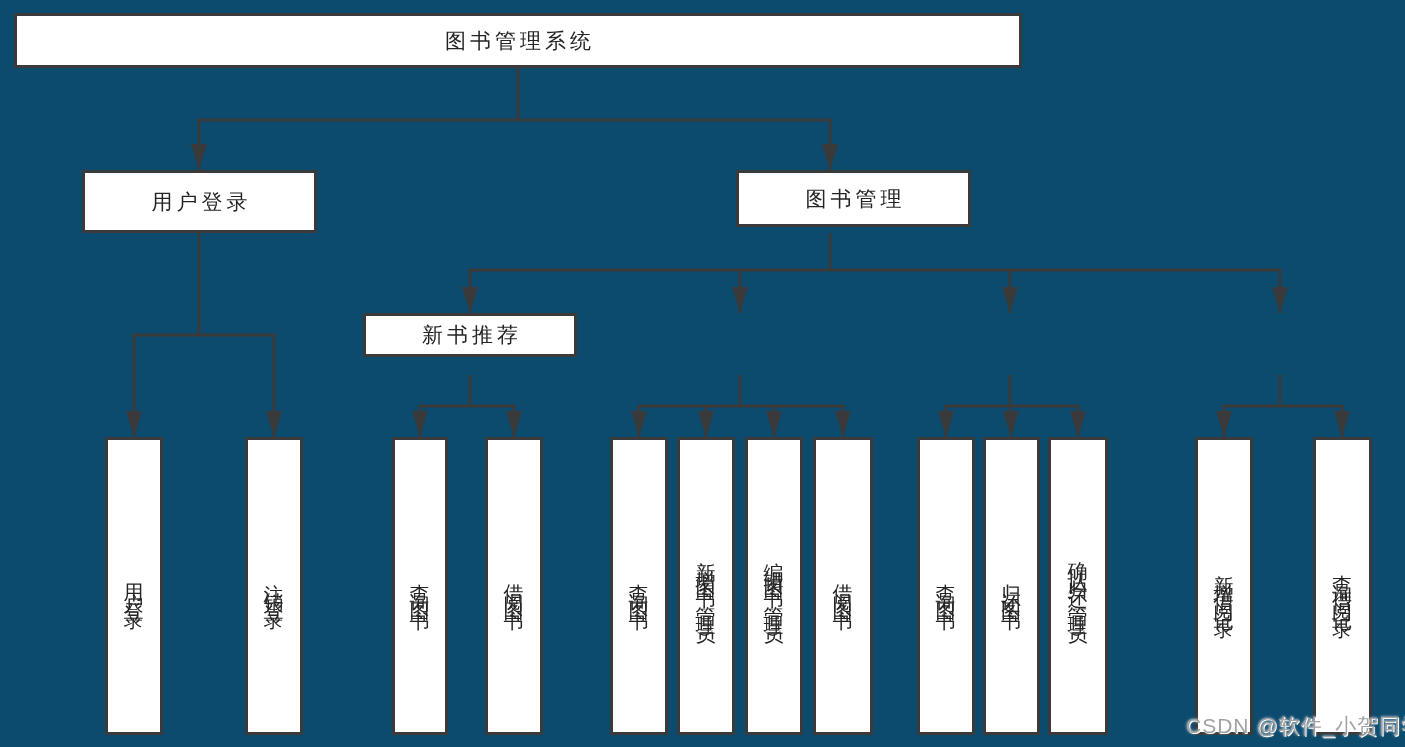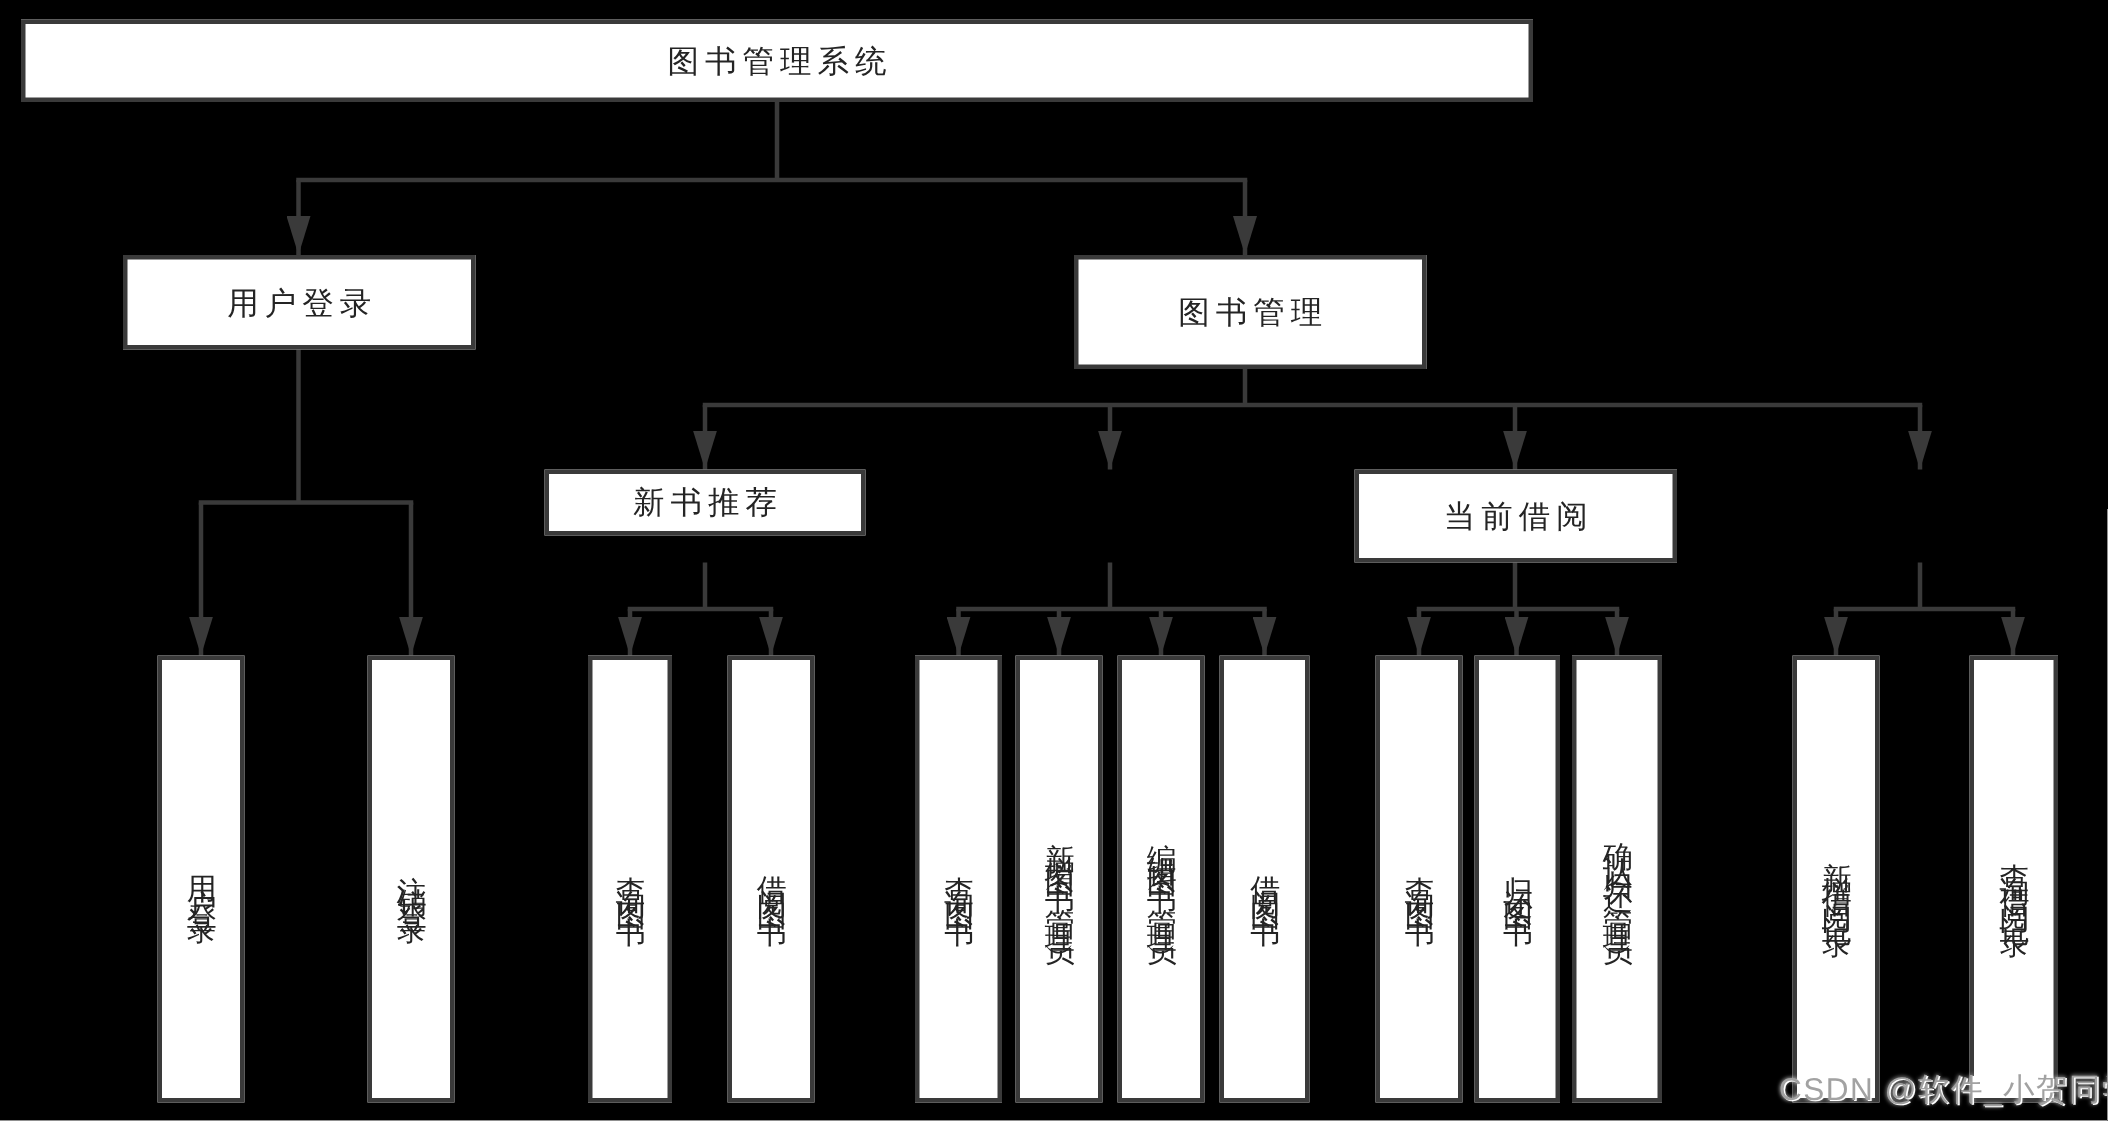--- a/index.html
+++ b/index.html
@@ -4,21 +4,21 @@
 <style>
   html, body {
     margin: 0;
     padding: 0;
     background: #ffffff;
   }
   .canvas {
     position: relative;
     width: 1405px;
     height: 747px;
-    background: #000000;
+    background: #0c4a6e;
     overflow: hidden;
     font-family: "Liberation Sans", "DejaVu Sans", sans-serif;
     color: #242424;
   }
   .wires {
     position: absolute;
     left: 0;
     top: 0;
     pointer-events: none;
   }
@@ -127,29 +127,26 @@
     <line x1="1342" y1="406" x2="1342" y2="437" marker-end="url(#arrow)"></line>
   </svg>
 
   <div class="node" style="left:14px;top:13px;width:1008px;height:55px">
     <span class="h">图书管理系统</span>
   </div>
 
   <div class="node" style="left:82px;top:170px;width:235px;height:63px">
     <span class="h">用户登录</span>
   </div>
-  <div class="node" style="left:716px;top:170px;width:235px;height:76px">
+  <div class="node" style="left:736px;top:170px;width:235px;height:57px">
     <span class="h">图书管理</span>
   </div>
 
   <div class="node" style="left:363px;top:313px;width:214px;height:44px">
     <span class="h">新书推荐</span>
-  </div>
-  <div class="node" style="left:903px;top:313px;width:215px;height:62px">
-    <span class="h">当前借阅</span>
   </div>
 
   <div class="leaf" style="left:105px;width:58px">
     <span class="v">用户登录</span>
   </div>
   <div class="leaf" style="left:245px;width:58px">
     <span class="v">注销登录</span>
   </div>
 
   <div class="leaf" style="left:392px;width:56px">

